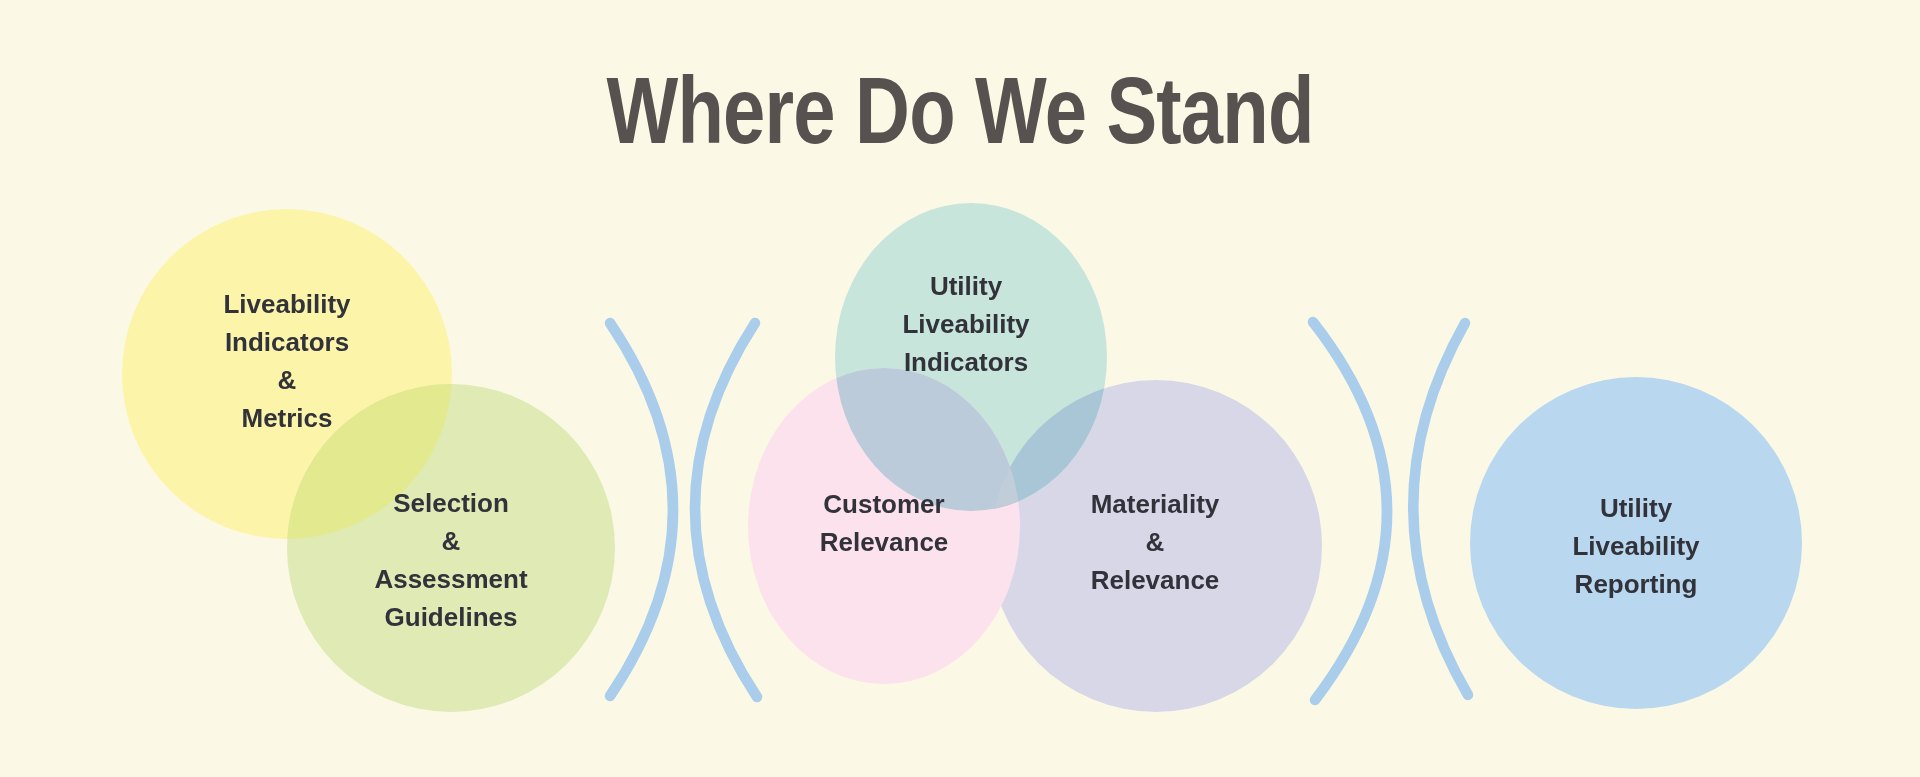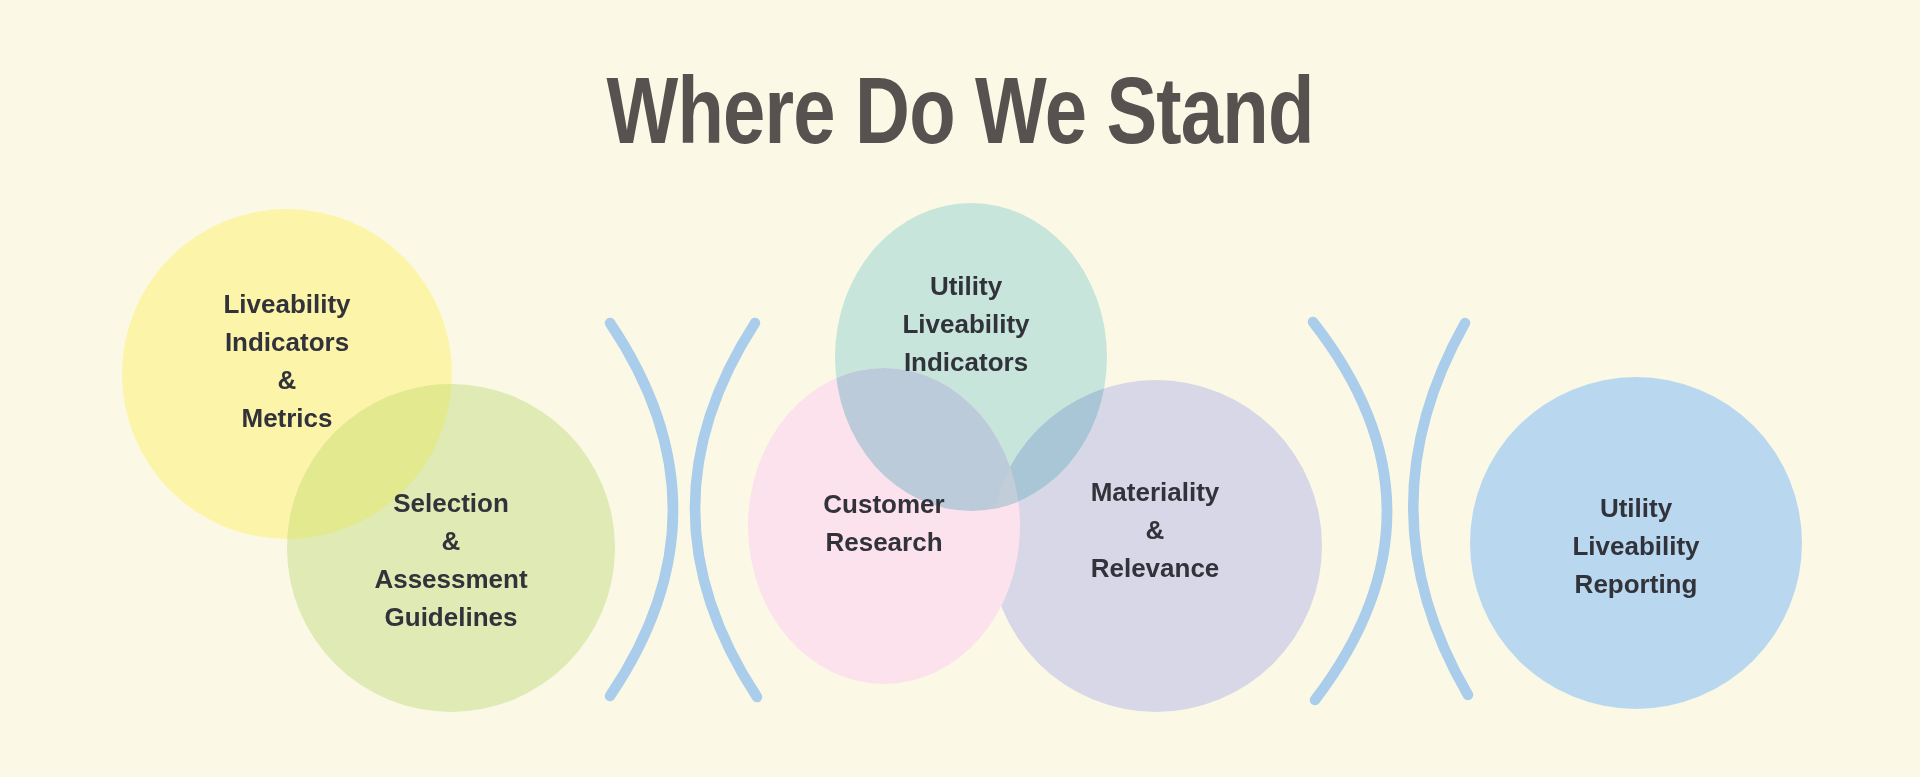--- a/index.html
+++ b/index.html
@@ -42,21 +42,21 @@
     font-size: 26px;
     font-weight: bold;
     line-height: 38px;
     color: var(--label-text, #32323a);
     white-space: pre-line;
   }
   .label-yellow { left: 287px;  top: 361px; }
   .label-green  { left: 451px;  top: 560px; }
   .label-teal   { left: 966px;  top: 324px; }
   .label-pink   { left: 884px;  top: 523px; }
-  .label-purple { left: 1155px; top: 530px; }
+  .label-purple { left: 1155px; top: 542px; }
   .label-blue   { left: 1636px; top: 546px; }
 </style>
 </head>
 <body>
 
 <div class="stage">
 
   <svg class="venn-svg" viewBox="0 0 1920 777" aria-hidden="true">
     <defs>
       <clipPath id="clipYellow">
@@ -113,21 +113,21 @@
   <div class="circle-label label-green">Selection
 &amp;
 Assessment
 Guidelines</div>
 
   <div class="circle-label label-teal">Utility
 Liveability
 Indicators</div>
 
   <div class="circle-label label-pink">Customer
-Research</div>
+Relevance</div>
 
   <div class="circle-label label-purple">Materiality
 &amp;
 Relevance</div>
 
   <div class="circle-label label-blue">Utility
 Liveability
 Reporting</div>
 
 </div>

